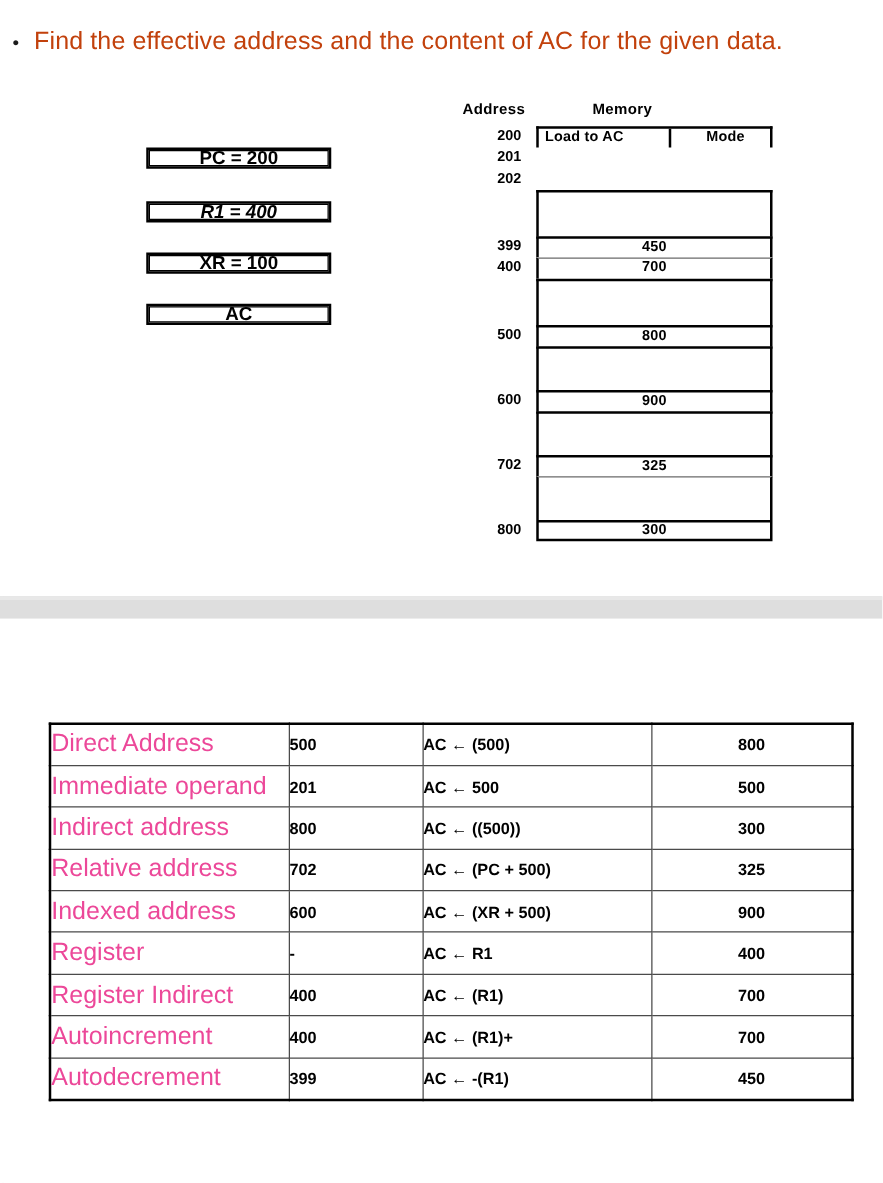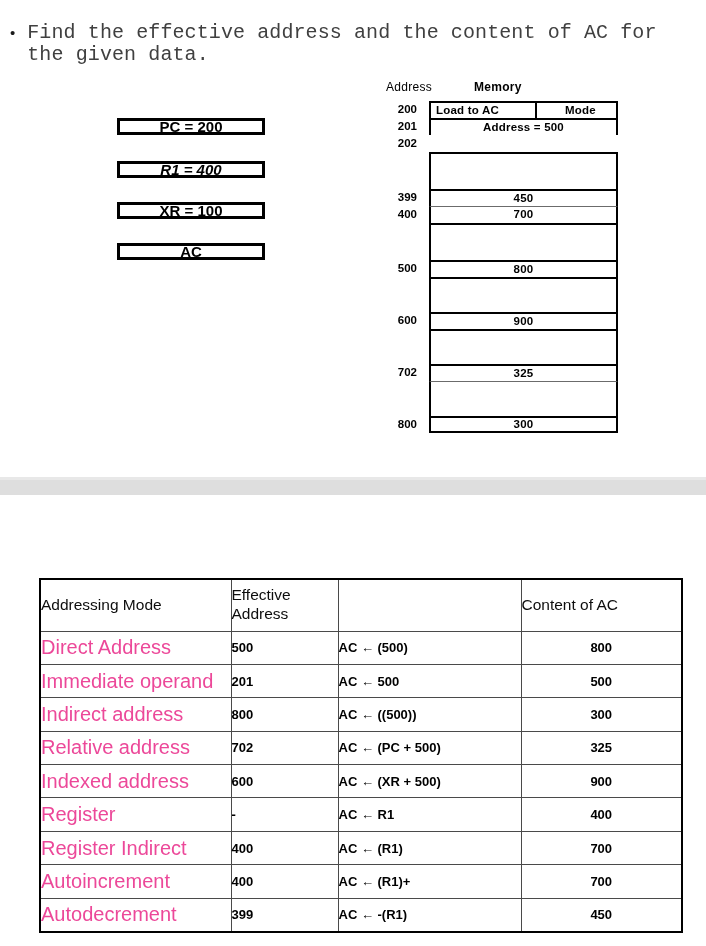--- a/index.html
+++ b/index.html
@@ -51,24 +51,24 @@
     display: flex;
     align-items: baseline;
   }
   .bullet-dot {
     font-size: 15px;
     line-height: 1;
     margin-right: 12px;
     color: #1b1b1b;
   }
   .bullet-text {
-    font-family: Liberation Mono, monospace;
+    font-family: Liberation Sans, sans-serif;
     font-size: 20px;
     line-height: 1.1;
-    color: #404040;
+    color: #c2410c;
     letter-spacing: 0.1px;
   }
 
   
   .reg-box {
     position: absolute;
     left: 117px;
     width: 148px;
     height: 17px;
     border: 2px solid #000000;
@@ -98,23 +98,22 @@
   #reg-r1 { top: 161px; font-style: italic; }
   #reg-xr { top: 202px; }
   #reg-ac { top: 243px; }
 
   
   .mem-head-addr {
     position: absolute;
     left: 370px;
     top: 80px;
     font-size: 12px;
-    font-weight: normal;
+    font-weight: bold;
     letter-spacing: 0.3px;
-    margin-left: 16px;
   }
   .mem-head-mem {
     position: absolute;
     left: 474px;
     top: 80px;
     font-size: 12px;
     font-weight: bold;
     letter-spacing: 0.3px;
   }
 
@@ -326,23 +325,20 @@
         </div>
         <div class="mem-split-div"></div>
         <div class="mem-split-right">
           <span class="mem-val">Mode</span>
         </div>
       </div>
     </div>
 
     <div class="mem-row">
       <div class="mem-addr">201</div>
-      <div class="mem-cell">
-        <span class="mem-val">Address = 500</span>
-      </div>
     </div>
 
     <div class="mem-row">
       <div class="mem-addr">202</div>
     </div>
 
     <div class="mem-row gap">
       <div class="mem-addr"></div>
       <div class="mem-cell">
         <span class="mem-val"></span>
@@ -429,26 +425,20 @@
 <div class="slide-bottom">
 
   <table class="mode-table">
     <colgroup>
       <col class="col-mode">
         <col class="col-ea">
         <col class="col-expr">
         <col class="col-ac">
     </colgroup>
     <tbody>
-      <tr class="head-row">
-        <td class="cell-head">Addressing Mode</td>
-        <td class="cell-head">Effective Address</td>
-        <td class="cell-head cell-empty-head"></td>
-        <td class="cell-head">Content of AC</td>
-      </tr>
 
       <tr class="body-row">
         <td class="cell-mode">Direct Address</td>
         <td class="cell-ea">500</td>
         <td class="cell-expr">AC ← (500)</td>
         <td class="cell-ac">800</td>
       </tr>
       <tr class="body-row">
         <td class="cell-mode">Immediate operand</td>
         <td class="cell-ea">201</td>

